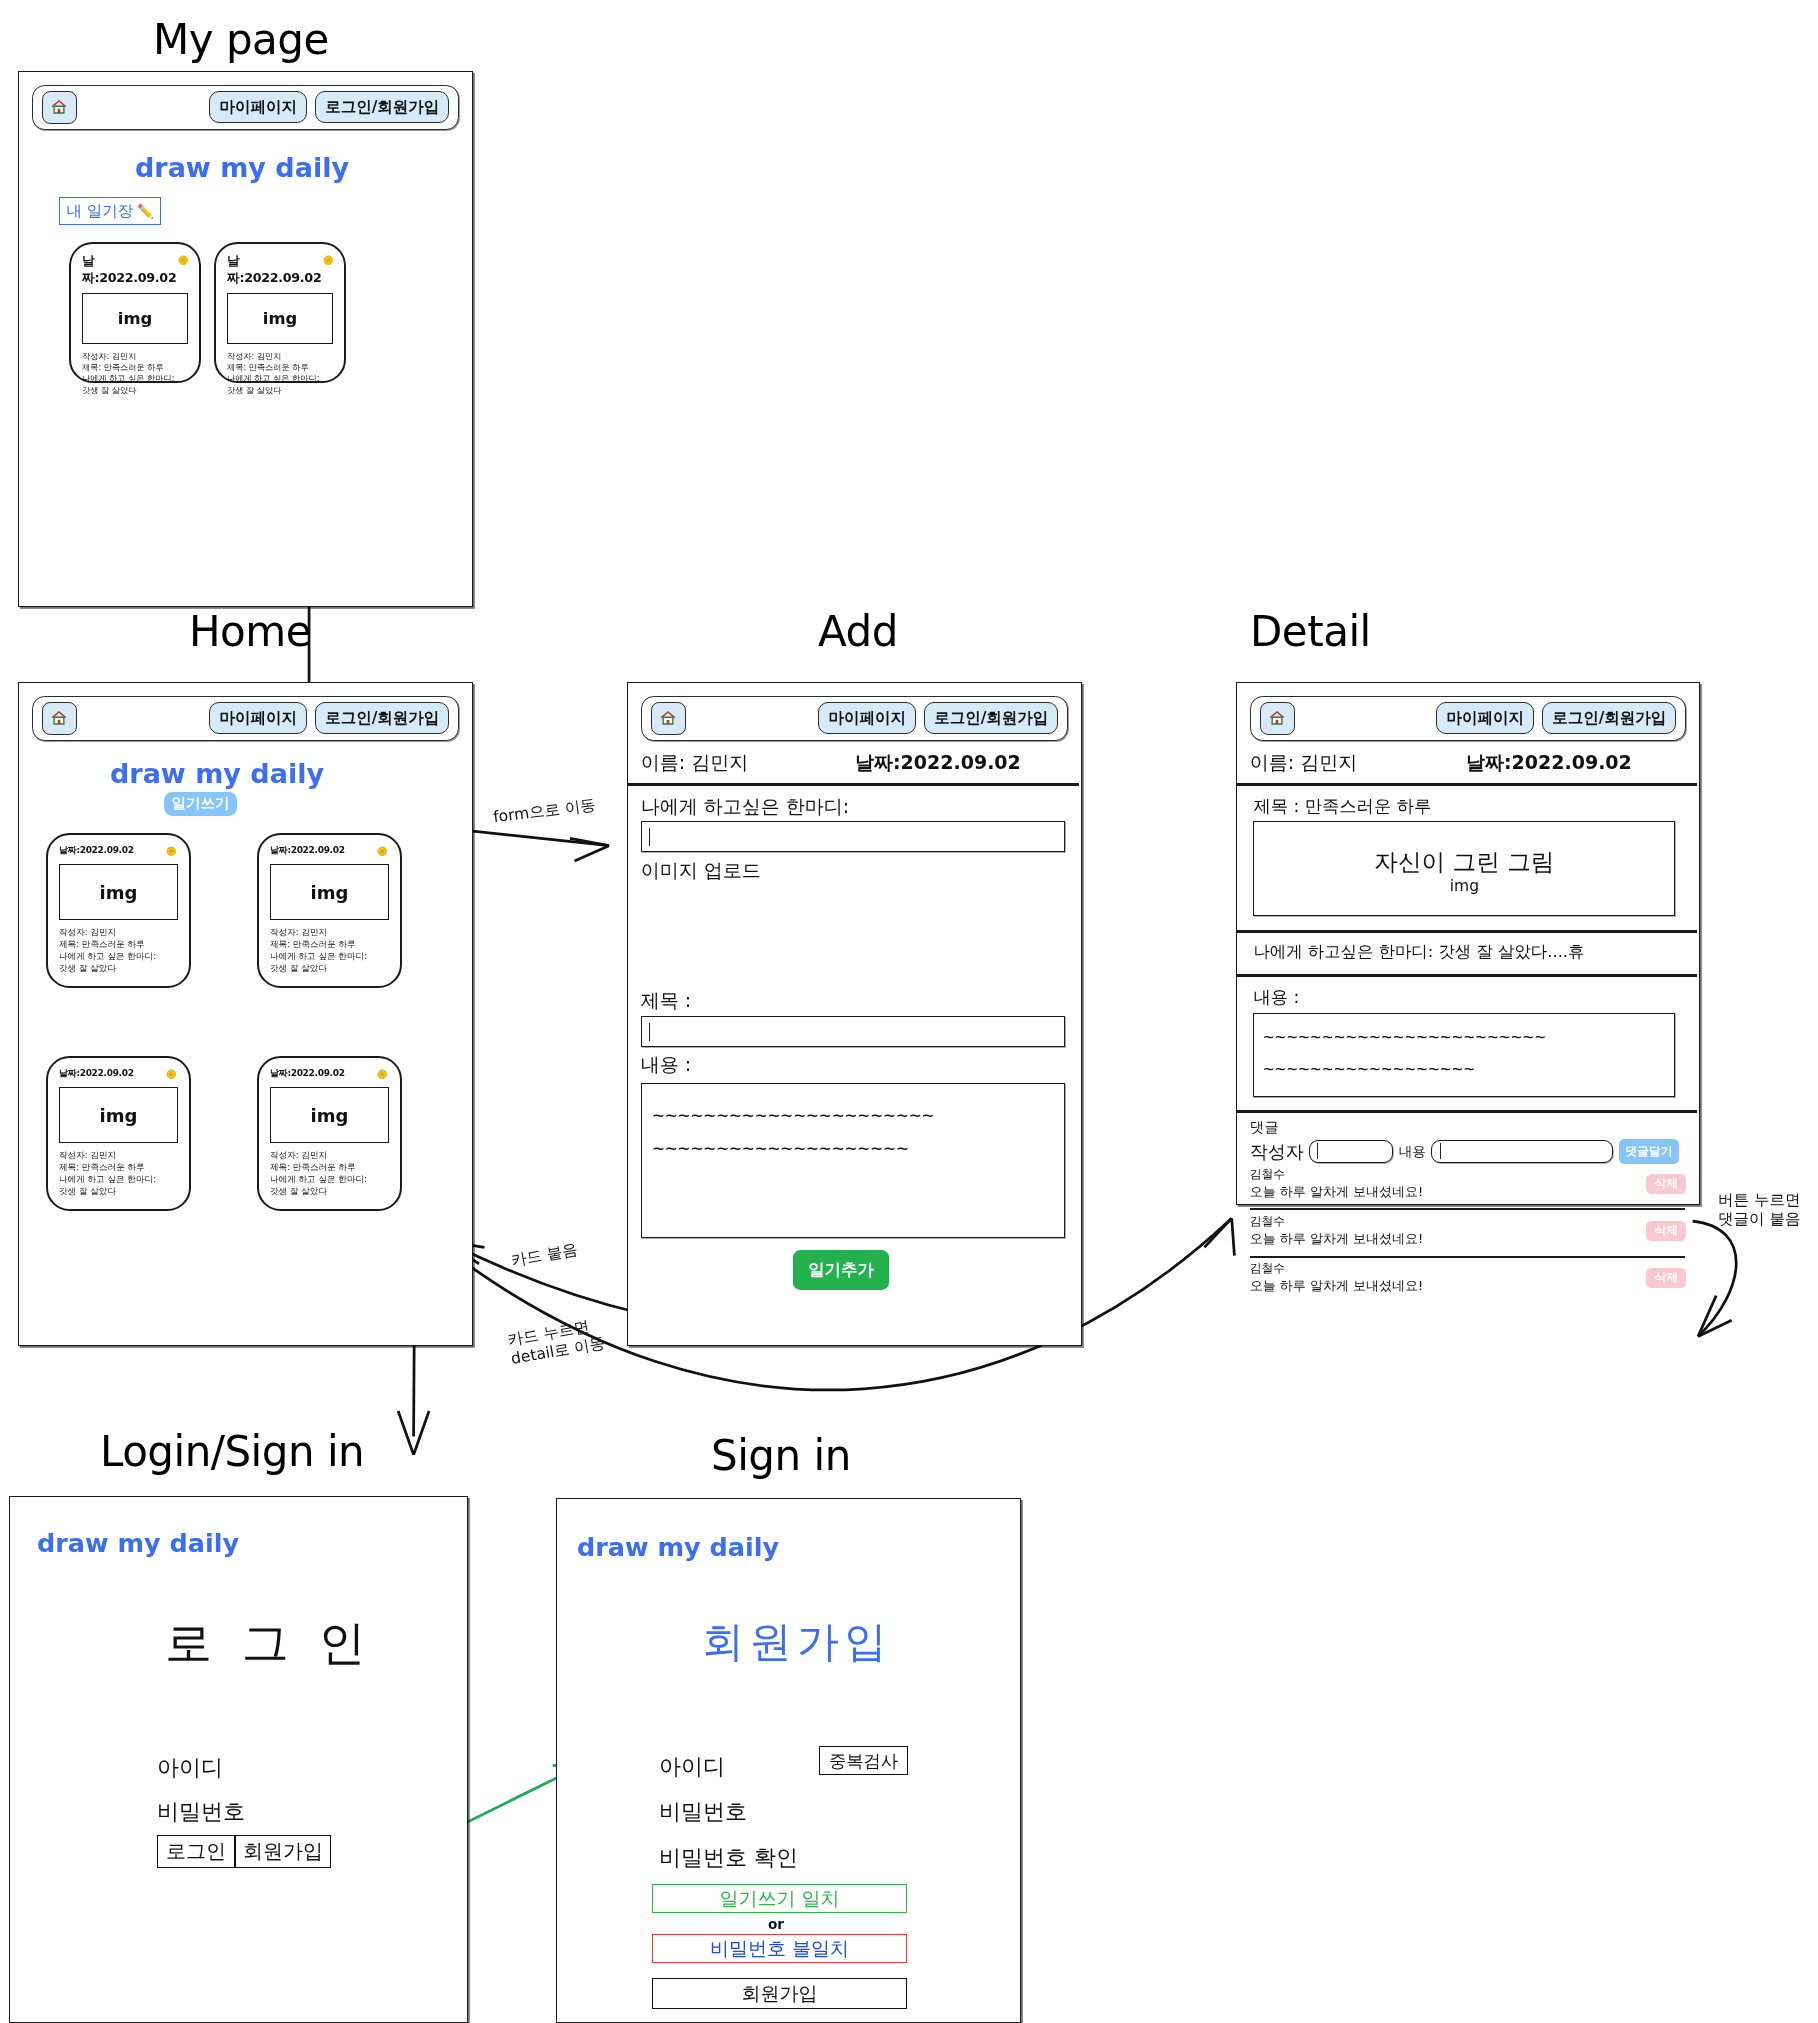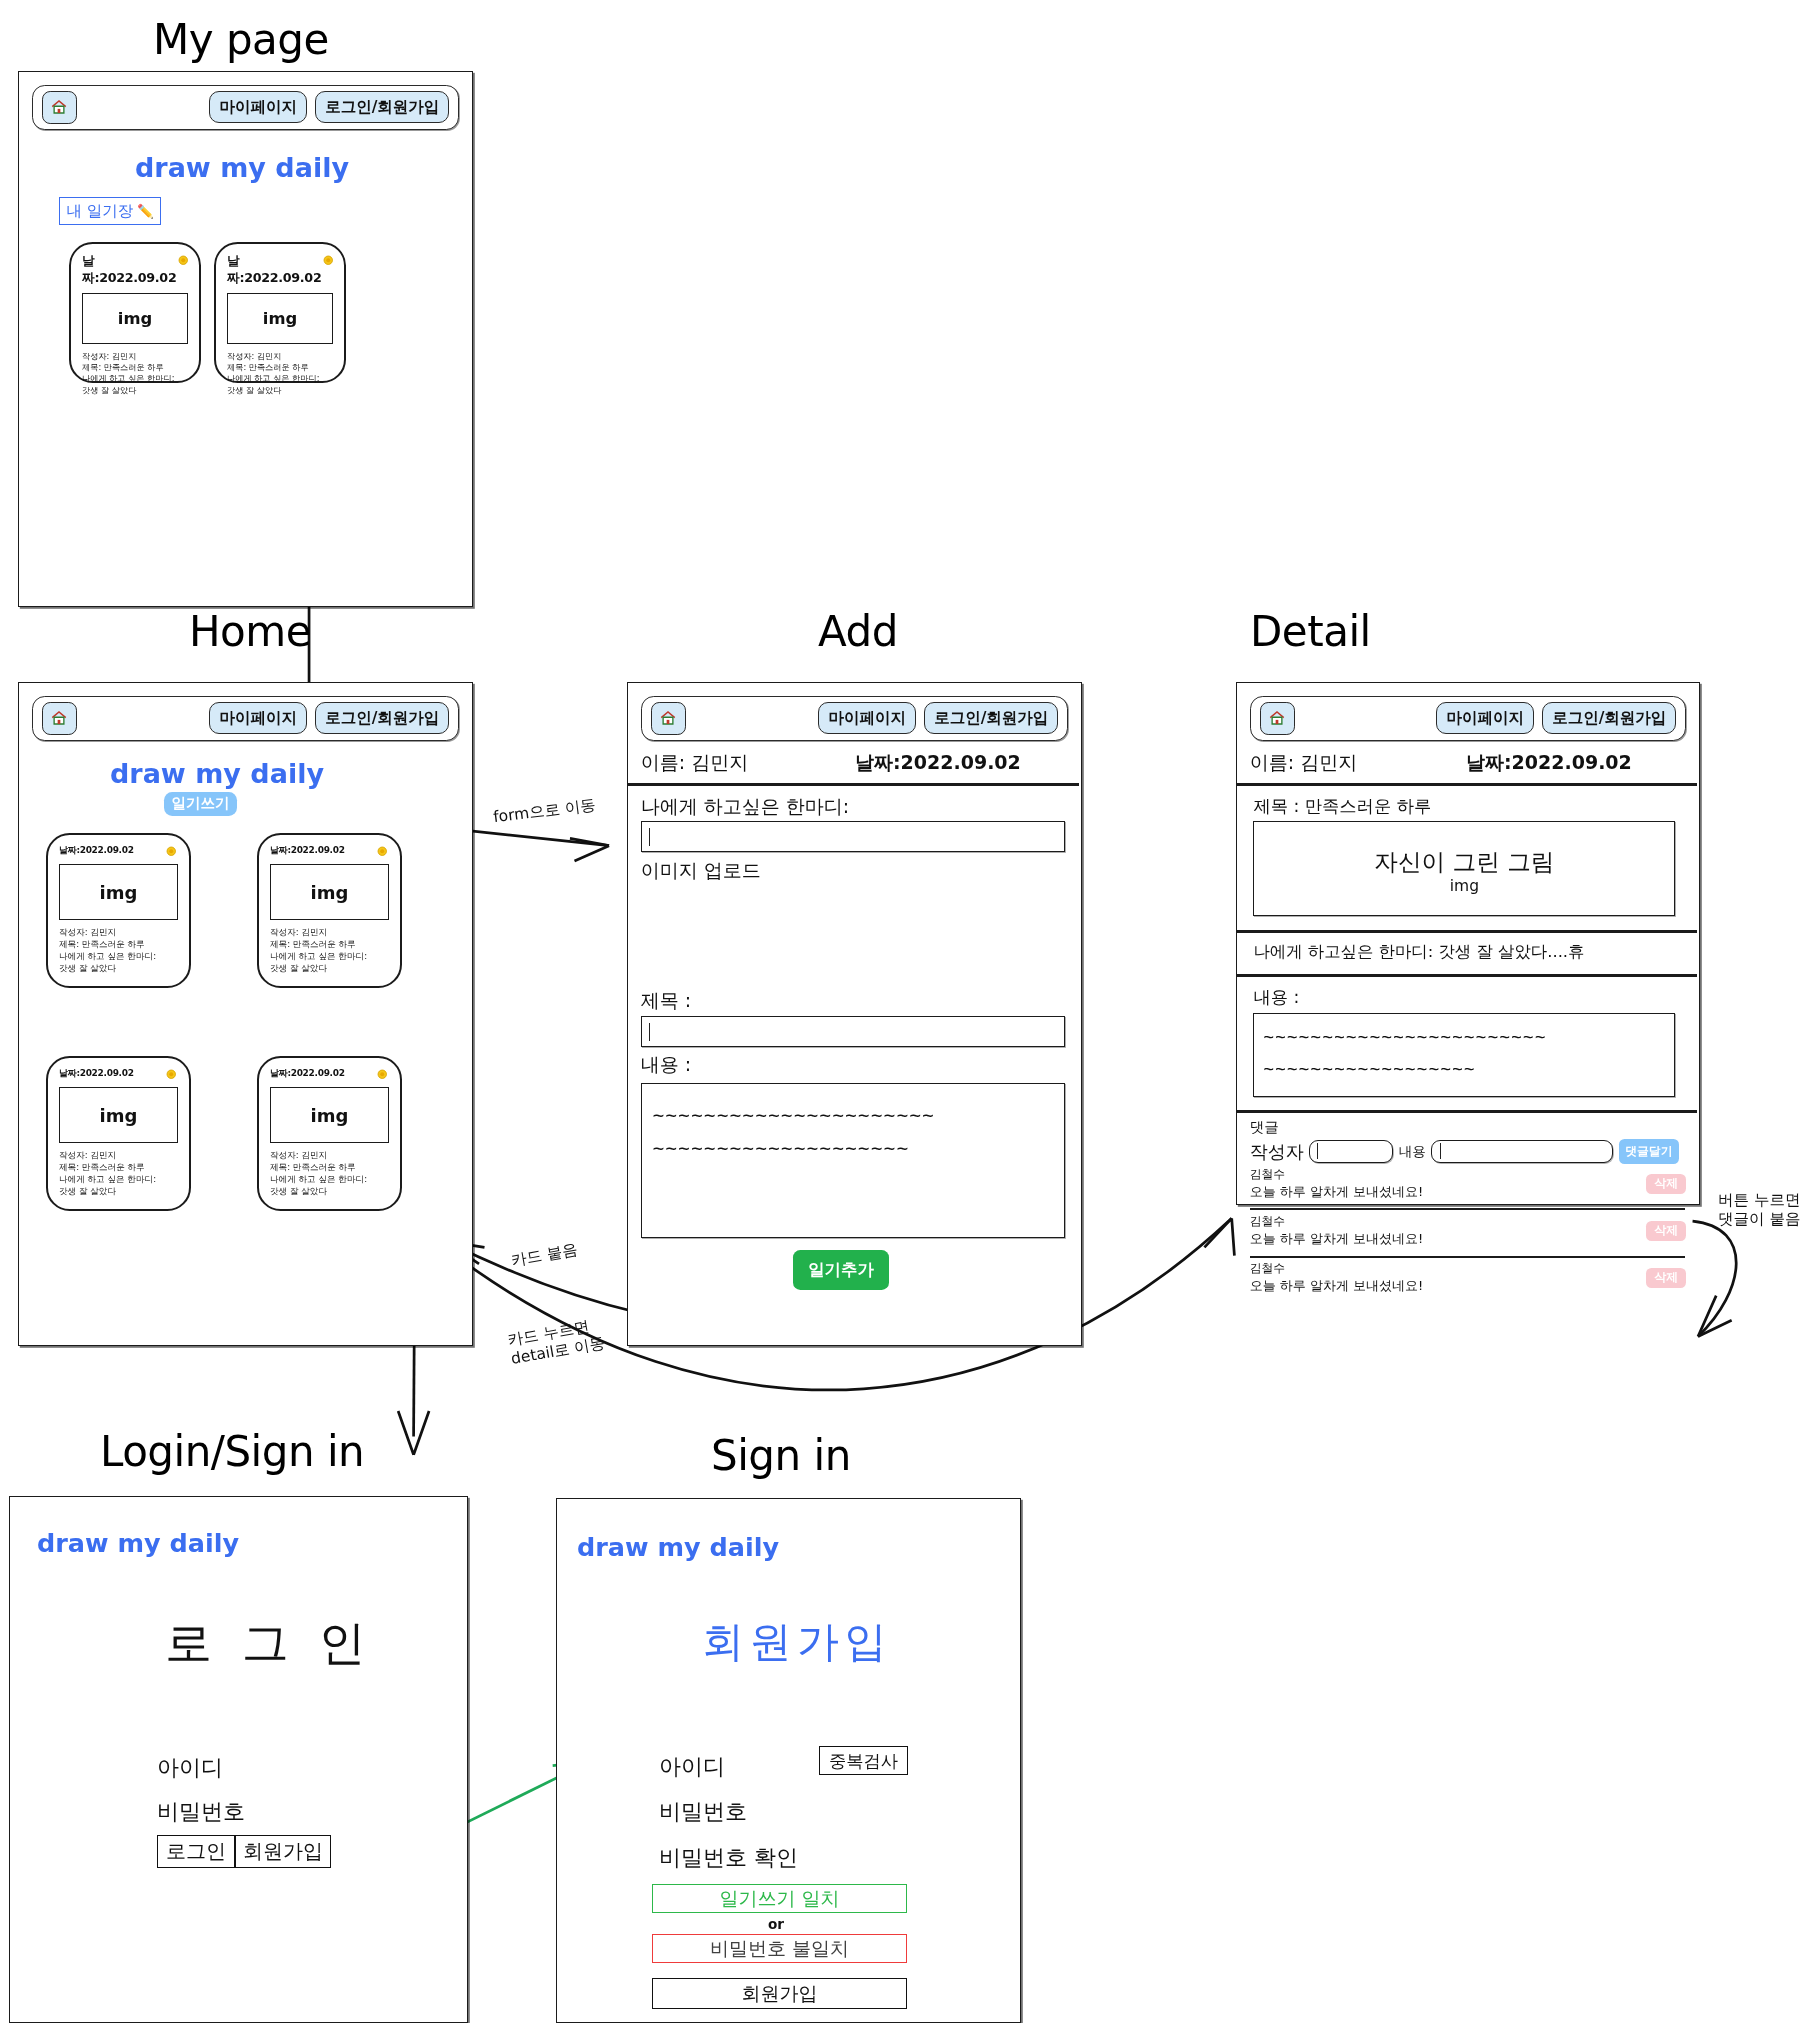--- a/index.html
+++ b/index.html
@@ -194,21 +194,21 @@
     white-space: nowrap;
   }
   .plain-label { position:absolute; font-size:22px; font-family:"DejaVu Sans",sans-serif; white-space:nowrap; }
   .btn-outline {
     position:absolute;
     border:1.8px solid #111; background:#fff;
     display:flex; align-items:center; justify-content:center;
     font-size:20px; font-family:"DejaVu Sans",sans-serif;
   }
   .btn-ok   { border-color:#2db84a; color:#2db84a; }
-  .btn-bad  { border-color:#ef3b3b; color:#404040;text-align:right; }
+  .btn-bad  { border-color:#ef3b3b; color:#1d4ed8;text-align:right; }
 
   
   .anno {
     position:absolute;
     font-size:15.5px;
     font-family:"DejaVu Sans", sans-serif;
     color:#111;
     white-space:nowrap;
     line-height:1.25;
   }

